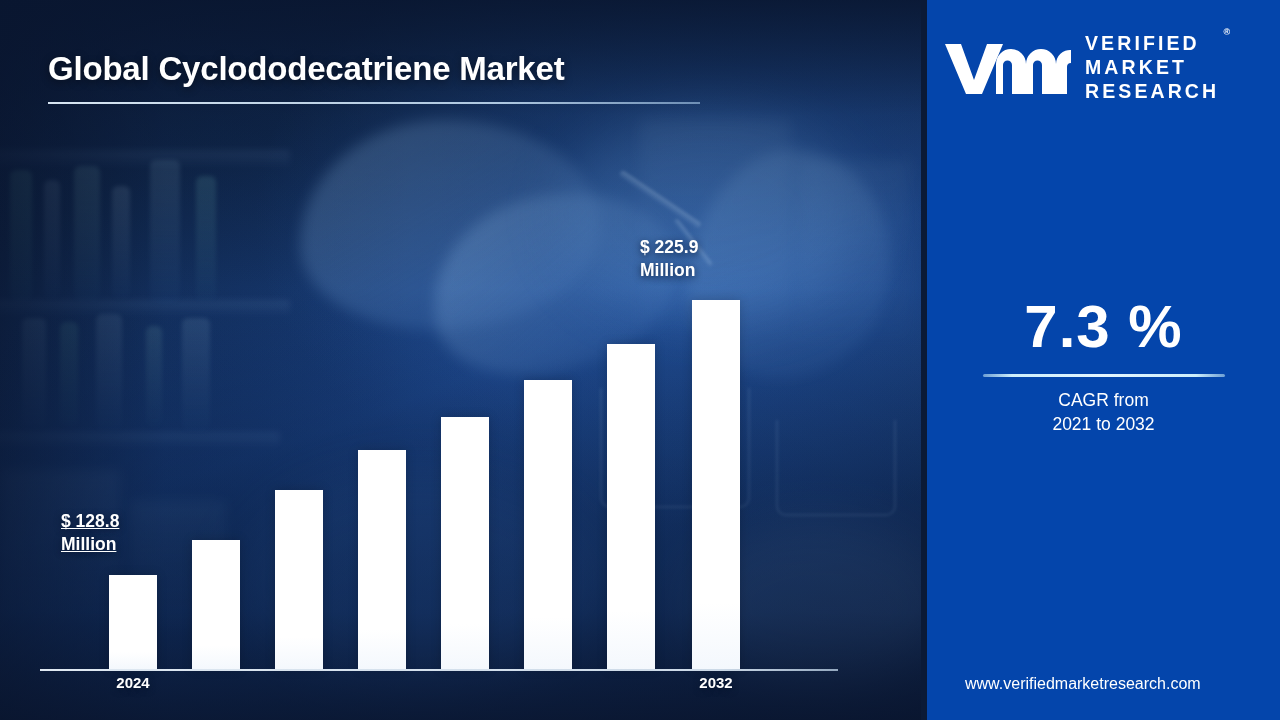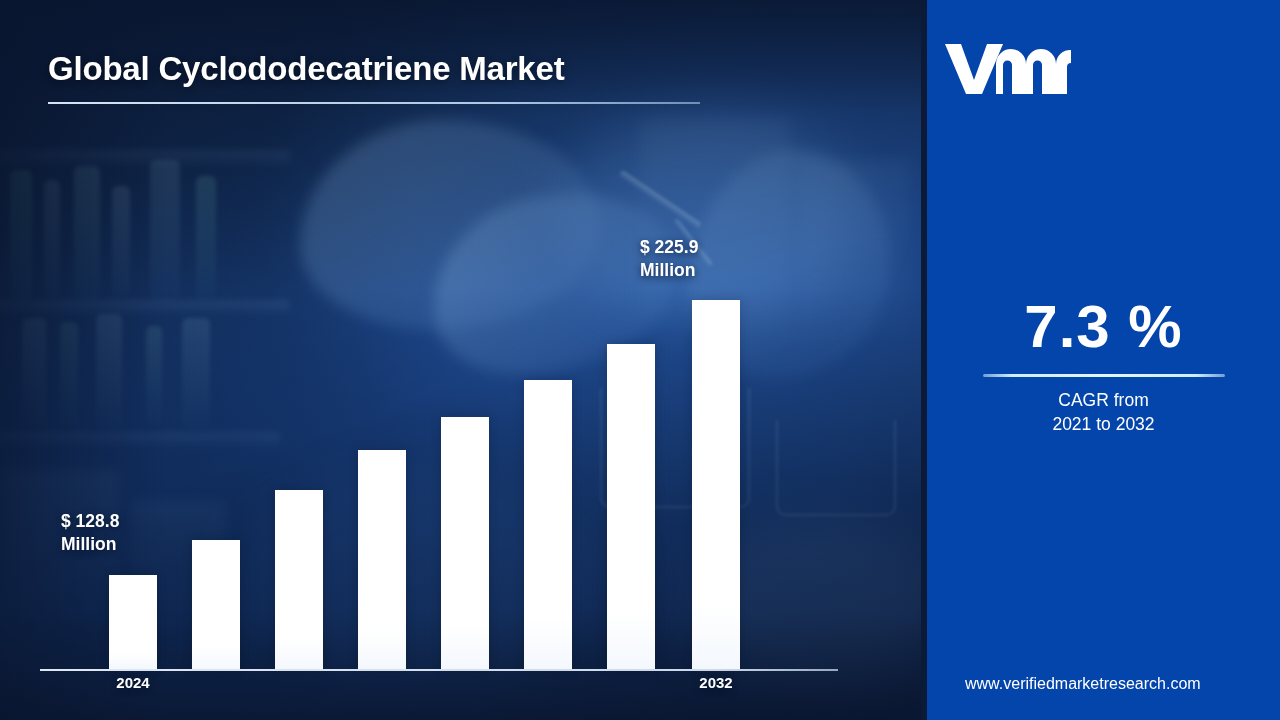--- a/index.html
+++ b/index.html
@@ -171,21 +171,21 @@
     </div>
     <div class="vignette"></div>
 
     <div id="title-block">
       <div id="chart-title">Global Cyclododecatriene Market</div>
       <div id="title-rule"></div>
     </div>
 
     <div id="chart">
 
-      <div class="bar-value" style="left:61px; top:510px;">
+      <div class="bar-value" style="left:61px; top:510px;text-decoration:underline;">
         <span>$ 128.8</span><br>
         <span>Million</span>
       </div>
       <div class="bar-value" style="left:640px; top:236px;">
         <span>$ 225.9</span><br>
         <span>Million</span>
       </div>
 
       <div class="bar" style="left:109px; height:94px;"></div>
       <div class="bar" style="left:192px; height:129px;"></div>
@@ -207,20 +207,26 @@
 
   <div id="right-panel">
 
     <div id="logo-row">
       <svg id="logo-mark" viewBox="0 0 132 62" aria-hidden="true">
         <path d="M4 8 L20 8 L33 44 L46 8 L62 8 L41 58 L25 58 Z" fill="#ffffff"></path>
         <path d="M55 58 L55 28 A15 15 0 0 1 85 28 L85 58 L71 58 L71 29 A4.5 4.5 0 0 0 62 29 L62 58 Z" fill="#ffffff"></path>
         <path d="M85 58 L85 28 A15 15 0 0 1 115 28 L115 58 L101 58 L101 29 A4.5 4.5 0 0 0 92 29 L92 58 Z" fill="#ffffff"></path>
         <path d="M115 58 L115 28 A14 14 0 0 1 130 14 L130 27 A4 4 0 0 0 126 31 L126 58 Z" fill="#ffffff"></path>
       </svg>
+      <div id="logo-text">
+        <span class="ln">VERIFIED</span>
+        <span class="ln">MARKET</span>
+        <span class="ln">RESEARCH</span>
+        <span id="reg-mark">®</span>
+      </div>
     </div>
 
     <div id="cagr-block">
       <div id="cagr-value">7.3 %</div>
       <div id="cagr-rule"></div>
       <div class="cagr-sub">CAGR from</div>
       <div class="cagr-sub second">2021 to 2032</div>
     </div>
 
     <div id="source-block">

